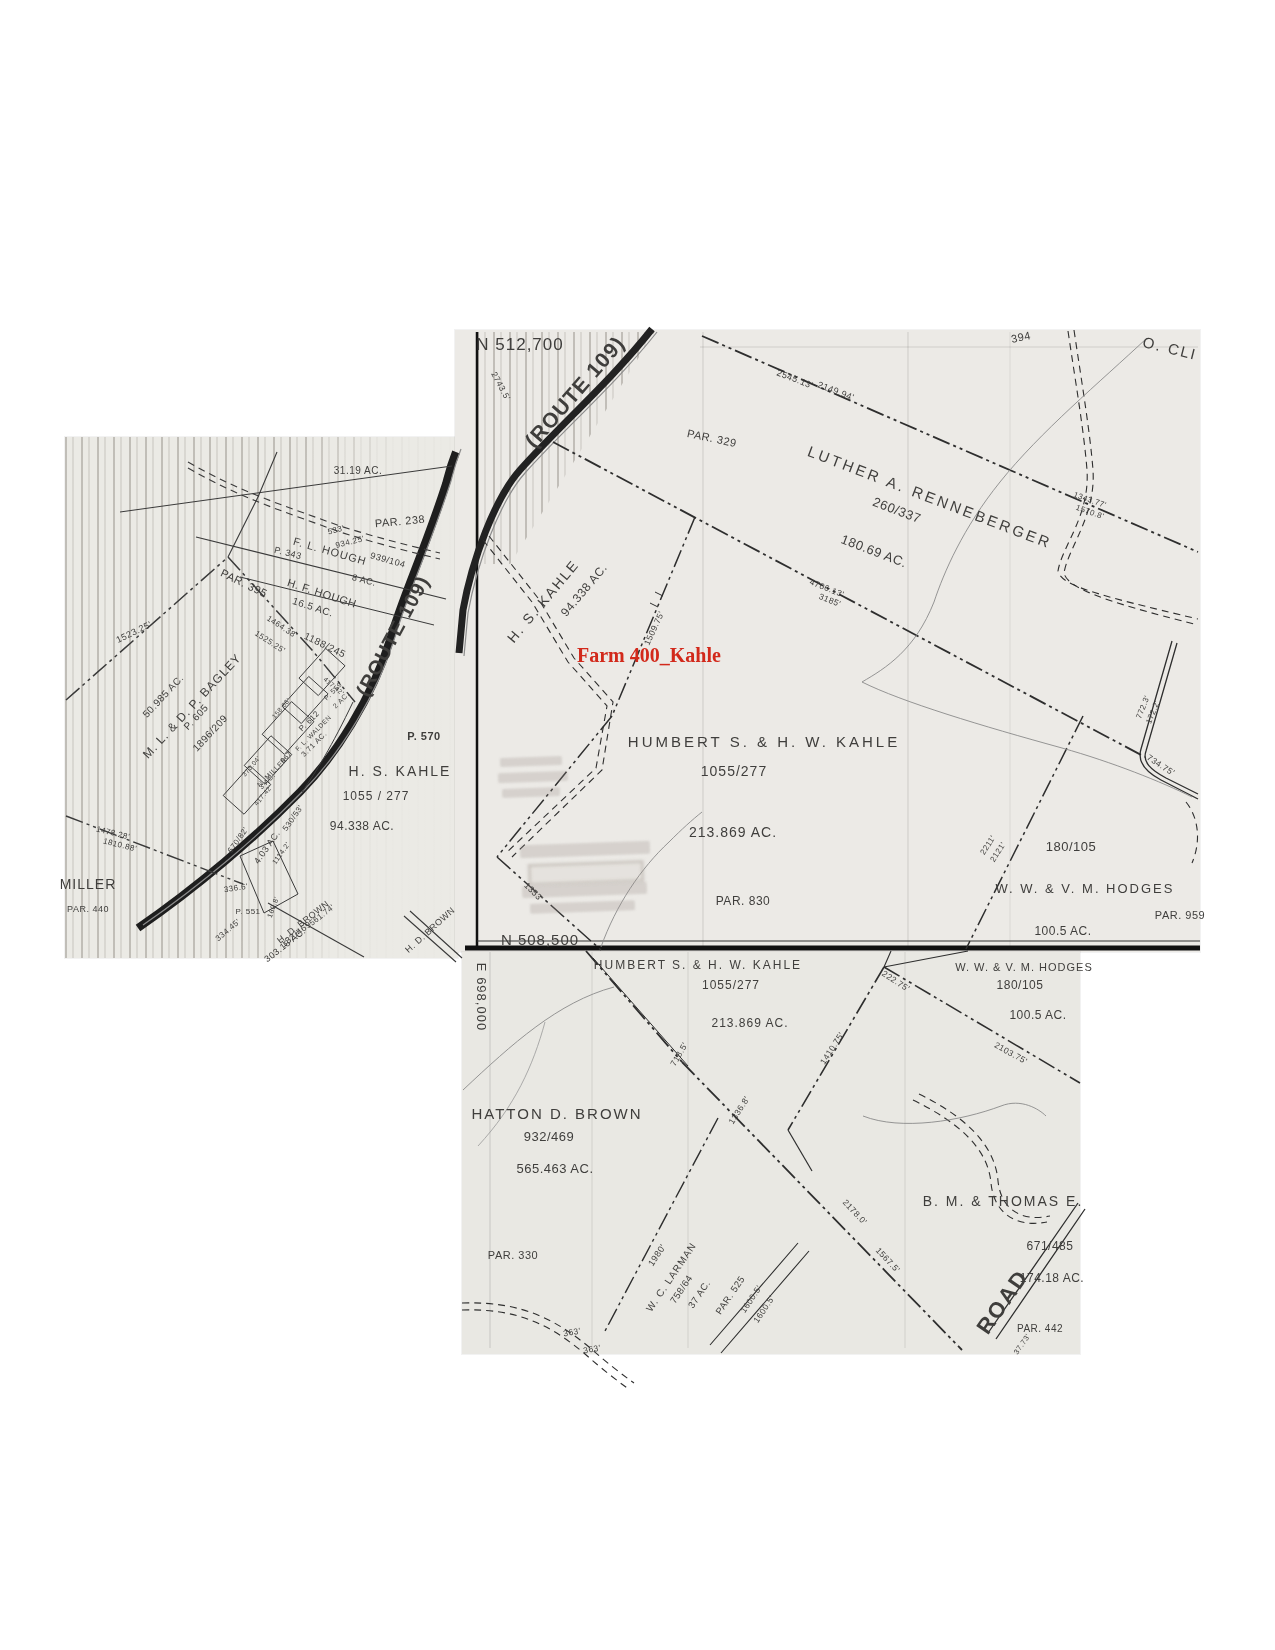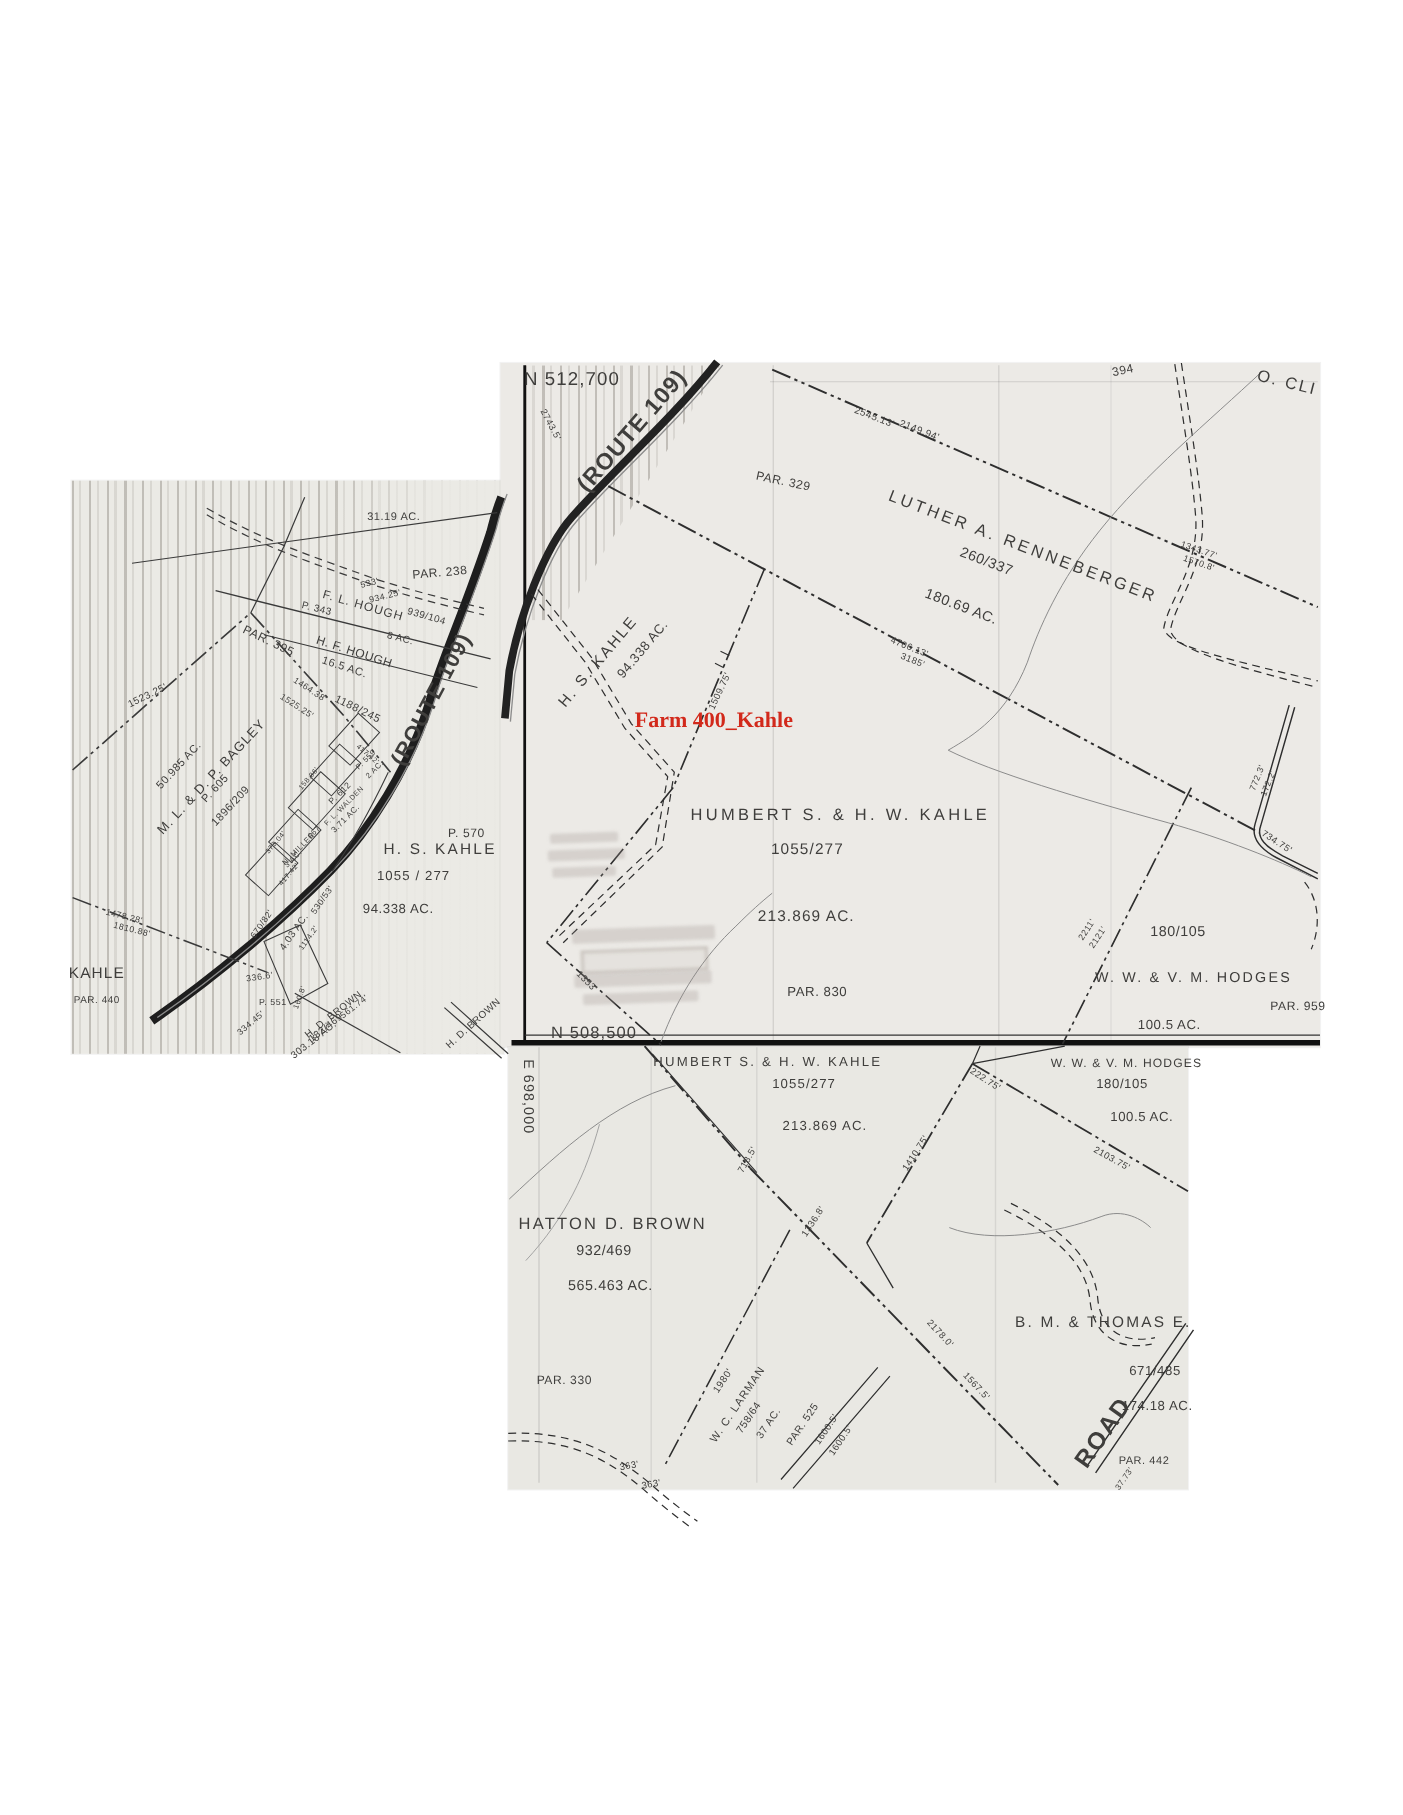--- a/index.html
+++ b/index.html
@@ -158,31 +158,31 @@
       <div class="lbl" style="left: 309px; top: 721px; font-size: 8px; transform: translate(-50%, -50%) rotate(-45deg);">P. 612</div>
       <div class="lbl" style="left: 313px; top: 733px; font-size: 6.5px; transform: translate(-50%, -50%) rotate(-45deg);">F. L. WALDEN</div>
       <div class="lbl" style="left: 314px; top: 744px; font-size: 7.5px; transform: translate(-50%, -50%) rotate(-45deg);">3.71 AC.</div>
       <div class="lbl" style="left: 286px; top: 757px; font-size: 7px; transform: translate(-50%, -50%) rotate(-45deg);">667</div>
       <div class="lbl" style="left: 272px; top: 772px; font-size: 7px; transform: translate(-50%, -50%) rotate(-45deg);">N. MILLER</div>
       <div class="lbl" style="left: 267px; top: 781px; font-size: 7px; transform: translate(-50%, -50%) rotate(-45deg);">3 AC.</div>
       <div class="lbl" style="left: 281px; top: 708px; font-size: 6.5px; transform: translate(-50%, -50%) rotate(-50deg);">158.86'</div>
       <div class="lbl" style="left: 334px; top: 686px; font-size: 6.5px; transform: translate(-50%, -50%) rotate(40deg);">417.42'</div>
       <div class="lbl" style="left: 251px; top: 766px; font-size: 6.5px; transform: translate(-50%, -50%) rotate(-50deg);">373.04'</div>
       <div class="lbl" style="left: 263px; top: 795px; font-size: 6.5px; transform: translate(-50%, -50%) rotate(-50deg);">417.42'</div>
-      <div class="lbl" style="left: 424px; top: 758px; font-size: 11px; transform: translate(-50%, -50%) rotate(0deg);">P. 570</div>
+      <div class="lbl" style="left: 424px; top: 736px; font-size: 11px; transform: translate(-50%, -50%) rotate(0deg); font-weight: bold;">P. 570</div>
       <div class="lbl" style="left: 400px; top: 771px; font-size: 14px; letter-spacing: 2px; transform: translate(-50%, -50%) rotate(0deg);">H. S. KAHLE</div>
       <div class="lbl" style="left: 376px; top: 796px; font-size: 12px; letter-spacing: 1px; transform: translate(-50%, -50%) rotate(0deg);">1055 / 277</div>
       <div class="lbl" style="left: 362px; top: 826px; font-size: 12px; transform: translate(-50%, -50%) rotate(0deg);">94.338 AC.</div>
       <div class="lbl" style="left: 238px; top: 840px; font-size: 8px; transform: translate(-50%, -50%) rotate(-55deg);">670/82'</div>
       <div class="lbl" style="left: 267px; top: 847px; font-size: 9px; transform: translate(-50%, -50%) rotate(-55deg);">4.03 AC.</div>
       <div class="lbl" style="left: 293px; top: 818px; font-size: 8px; transform: translate(-50%, -50%) rotate(-55deg);">530/53'</div>
       <div class="lbl" style="left: 281px; top: 853px; font-size: 7px; transform: translate(-50%, -50%) rotate(-55deg);">1114.2'</div>
       <div class="lbl" style="left: 113px; top: 833px; font-size: 8px; transform: translate(-50%, -50%) rotate(14deg);">1478.28'</div>
       <div class="lbl" style="left: 120px; top: 845px; font-size: 8px; transform: translate(-50%, -50%) rotate(14deg);">1810.88'</div>
-      <div class="lbl" style="left: 88px; top: 884px; font-size: 14px; letter-spacing: 1px; transform: translate(-50%, -50%) rotate(0deg);">KAHLE</div>
+      <div class="lbl" style="left: 88px; top: 884px; font-size: 14px; letter-spacing: 1px; transform: translate(-50%, -50%) rotate(0deg);">MILLER</div>
       <div class="lbl" style="left: 248px; top: 911px; font-size: 8px; transform: translate(-50%, -50%) rotate(0deg);">P. 551</div>
       <div class="lbl" style="left: 236px; top: 888px; font-size: 8px; transform: translate(-50%, -50%) rotate(-8deg);">336.6'</div>
       <div class="lbl" style="left: 273px; top: 907px; font-size: 7px; transform: translate(-50%, -50%) rotate(-70deg);">160.8'</div>
       <div class="lbl" style="left: 322px; top: 915px; font-size: 8px; transform: translate(-50%, -50%) rotate(-38deg);">561.74'</div>
       <div class="lbl" style="left: 303px; top: 922px; font-size: 9px; transform: translate(-50%, -50%) rotate(-38deg);">H. D. BROWN</div>
       <div class="lbl" style="left: 296px; top: 934px; font-size: 9px; transform: translate(-50%, -50%) rotate(-38deg);">132/469</div>
       <div class="lbl" style="left: 285px; top: 945px; font-size: 9px; transform: translate(-50%, -50%) rotate(-38deg);">303.18 AC.</div>
       <div class="lbl" style="left: 228px; top: 930px; font-size: 8px; transform: translate(-50%, -50%) rotate(-40deg);">334.45'</div>
       <div class="lbl" style="left: 88px; top: 909px; font-size: 9px; transform: translate(-50%, -50%) rotate(0deg);">PAR. 440</div>
       <div class="lbl" style="left: 430px; top: 930px; font-size: 9px; transform: translate(-50%, -50%) rotate(-42deg);">H. D. BROWN</div>

